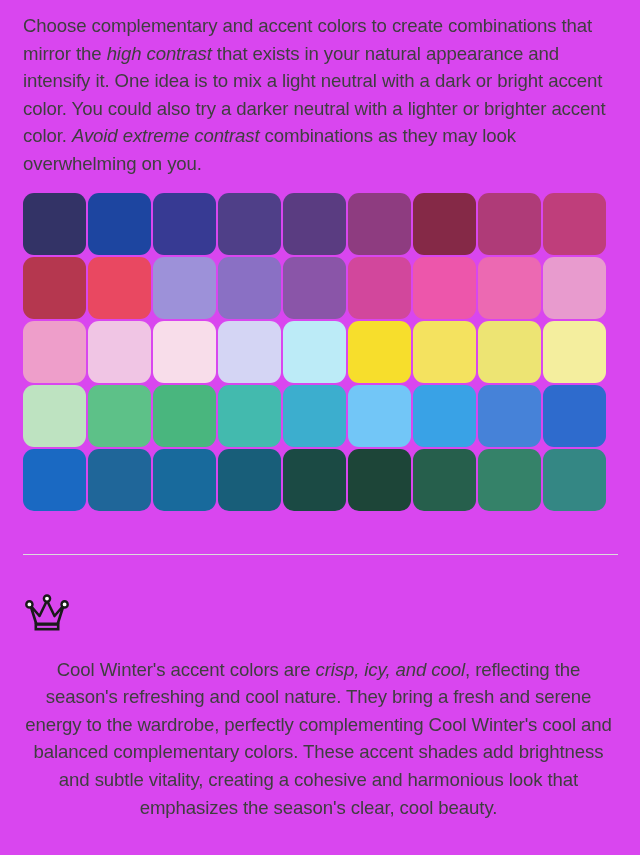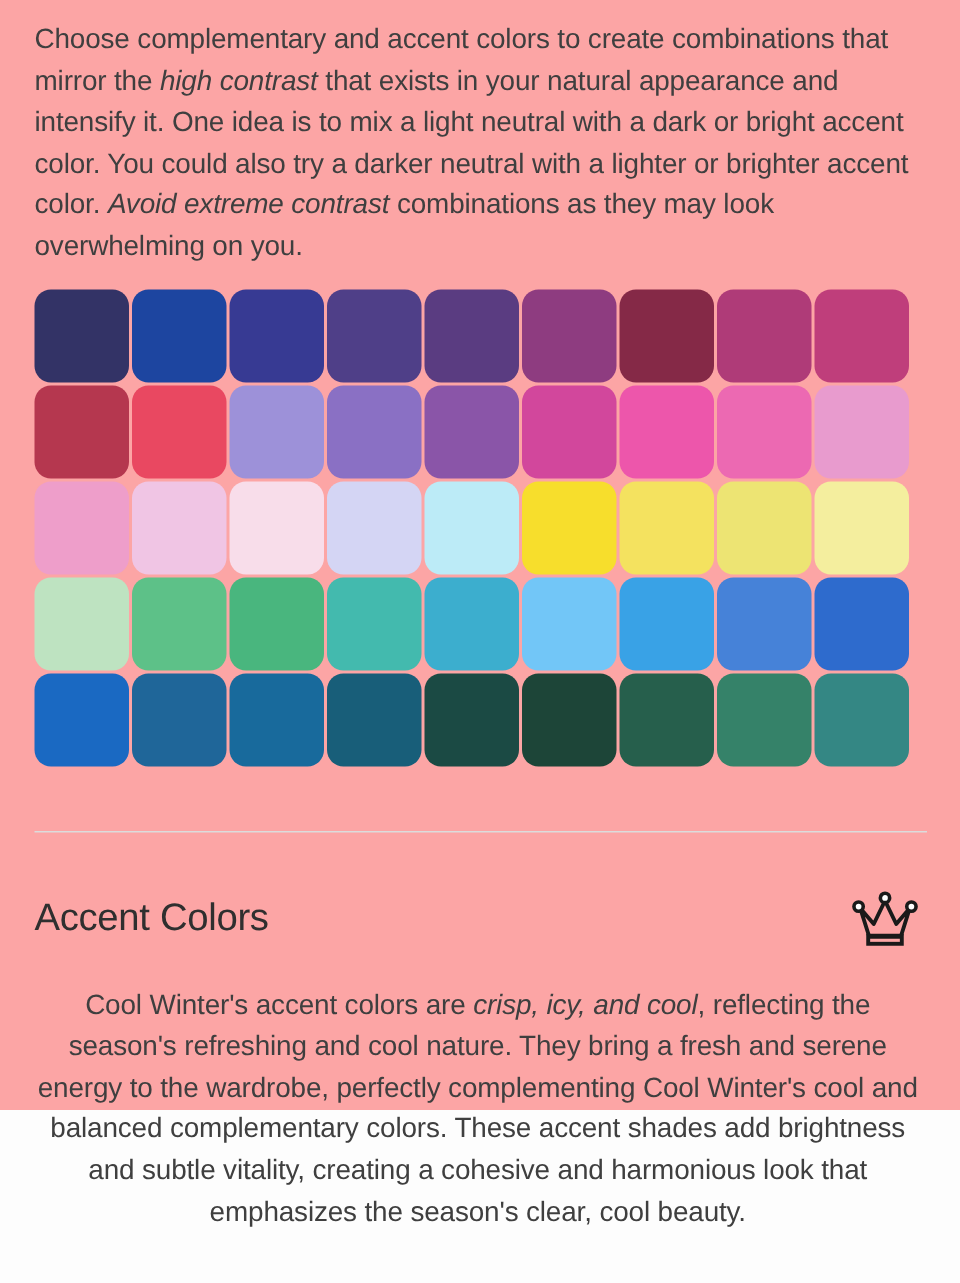--- a/index.html
+++ b/index.html
@@ -10,22 +10,22 @@
   }
   body {
     width: 640px;
     height: 855px;
     font-family: "Liberation Sans", sans-serif;
     color: #3c3c3c;
     overflow: hidden;
   }
   .page {
     width: 640px;
-    height: 740px;
-    background: #fca5a5;
+    height: 855px;
+    background: #d946ef;
     position: relative;
     padding: 0;
   }
   .intro-paragraph {
     margin: 0;
     padding: 12px 32px 0 23px;
     font-size: 18.6px;
     line-height: 1.485;
     color: #3f3f3f;
     letter-spacing: -0.1px;
@@ -158,21 +158,20 @@
         <div class="swatch" style="background: rgb(29, 69, 56);"></div>
         <div class="swatch" style="background: rgb(38, 95, 76);"></div>
         <div class="swatch" style="background: rgb(53, 130, 105);"></div>
         <div class="swatch" style="background: rgb(52, 135, 132);"></div>
       </div>
     </div>
 
   <div class="divider"></div>
 
   <div class="section-header">
-    <h2 class="section-title">Accent Colors</h2>
     <span class="crown-icon-wrap">
       <svg class="crown-icon" viewBox="0 0 48 38" xmlns="http://www.w3.org/2000/svg" aria-hidden="true">
         <path d="M7.5 11.5 L13.5 30.5 L34.5 30.5 L40.5 11.5 L31.5 22 L24 6.5 L16.5 22 Z" fill="none" stroke="#1a1a1a" stroke-width="2.6" stroke-linejoin="round" stroke-linecap="round"></path>
         <circle cx="24" cy="4.6" r="3.1" fill="#ffffff" stroke="#1a1a1a" stroke-width="2.4"></circle>
         <circle cx="6.4" cy="10.4" r="3.1" fill="#ffffff" stroke="#1a1a1a" stroke-width="2.4"></circle>
         <circle cx="41.6" cy="10.4" r="3.1" fill="#ffffff" stroke="#1a1a1a" stroke-width="2.4"></circle>
         <rect x="12.8" y="29.8" width="22.4" height="5.4" fill="none" stroke="#1a1a1a" stroke-width="2.6"></rect>
       </svg>
     </span>
   </div>

